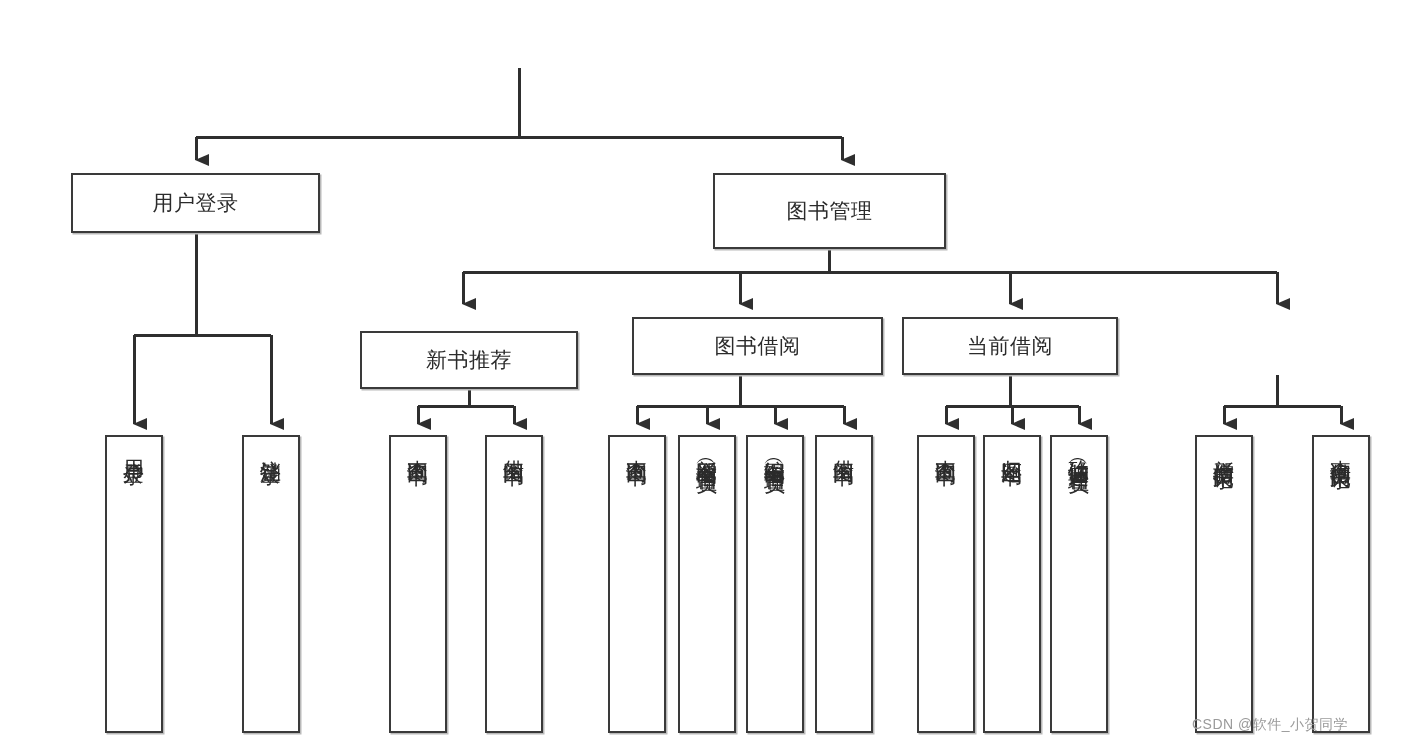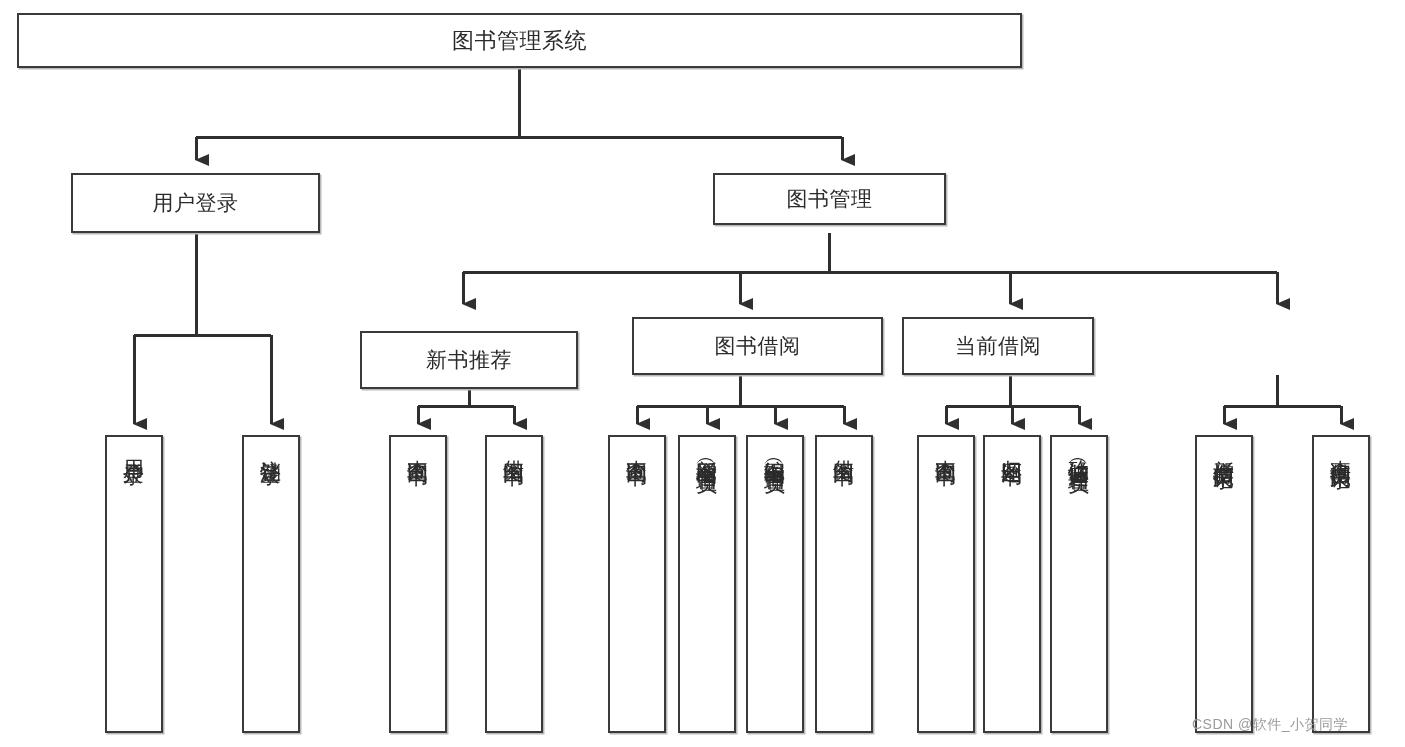--- a/index.html
+++ b/index.html
@@ -120,41 +120,38 @@
       <path d="M 1012 406 L 1012 424" marker-end="url(#arrow)"></path>
       <path d="M 1079 406 L 1079 424" marker-end="url(#arrow)"></path>
 
       <path d="M 1277 375 L 1277 406"></path>
       <path d="M 1224 406 L 1341 406"></path>
       <path d="M 1224 406 L 1224 424" marker-end="url(#arrow)"></path>
       <path d="M 1341 406 L 1341 424" marker-end="url(#arrow)"></path>
     </g>
   </svg>
 
-  <div class="node horiz root" style="left:17px; top:13px; width:1005px; height:55px;">
-    <span class="lbl">图书管理系统</span>
-  </div>
 
   <div class="node horiz" style="left:71px; top:173px; width:249px; height:60px;">
     <span class="lbl">用户登录</span>
   </div>
 
-  <div class="node horiz" style="left:713px; top:173px; width:233px; height:52px;">
+  <div class="node horiz" style="left:713px; top:173px; width:233px; height:76px;">
     <span class="lbl">图书管理</span>
   </div>
 
   <div class="node horiz" style="left:360px; top:331px; width:218px; height:58px;">
     <span class="lbl">新书推荐</span>
   </div>
 
   <div class="node horiz" style="left:632px; top:317px; width:251px; height:58px;">
     <span class="lbl">图书借阅</span>
   </div>
 
-  <div class="node horiz" style="left:902px; top:317px; width:192px; height:58px;">
+  <div class="node horiz" style="left:902px; top:317px; width:216px; height:58px;">
     <span class="lbl">当前借阅</span>
   </div>
 
 
   <div class="node vert" style="left:105px; top:435px; width:58px; height:298px;">
     <span class="lbl">用户登录</span>
   </div>
 
   <div class="node vert" style="left:242px; top:435px; width:58px; height:298px;">
     <span class="lbl">注销登录</span>

